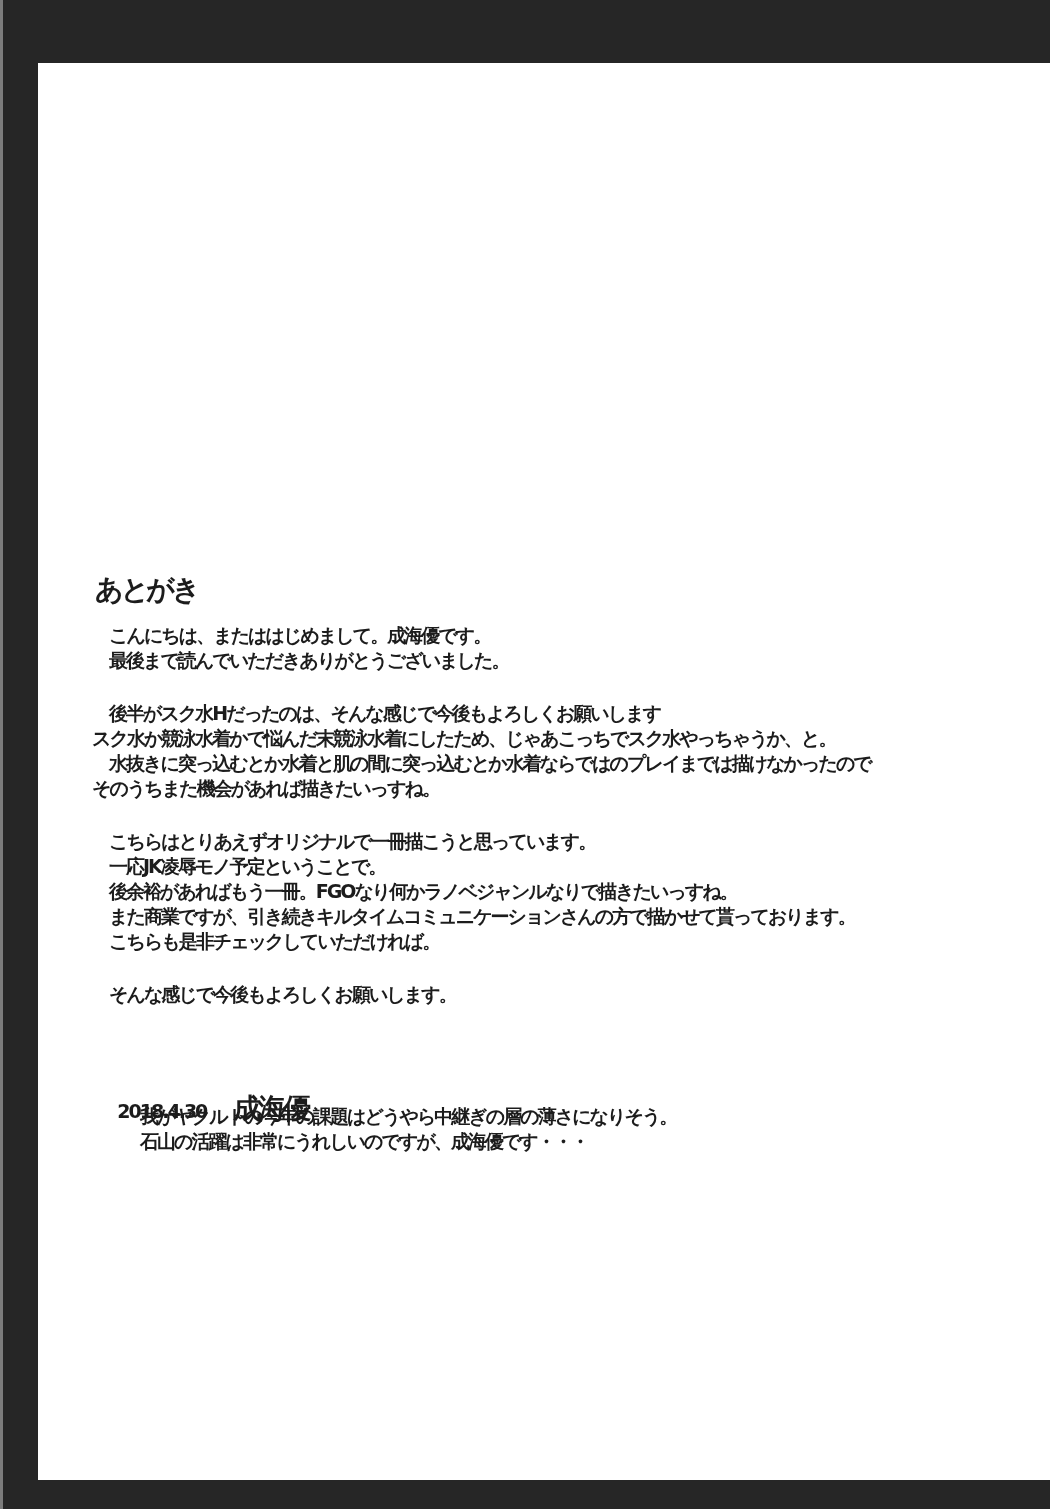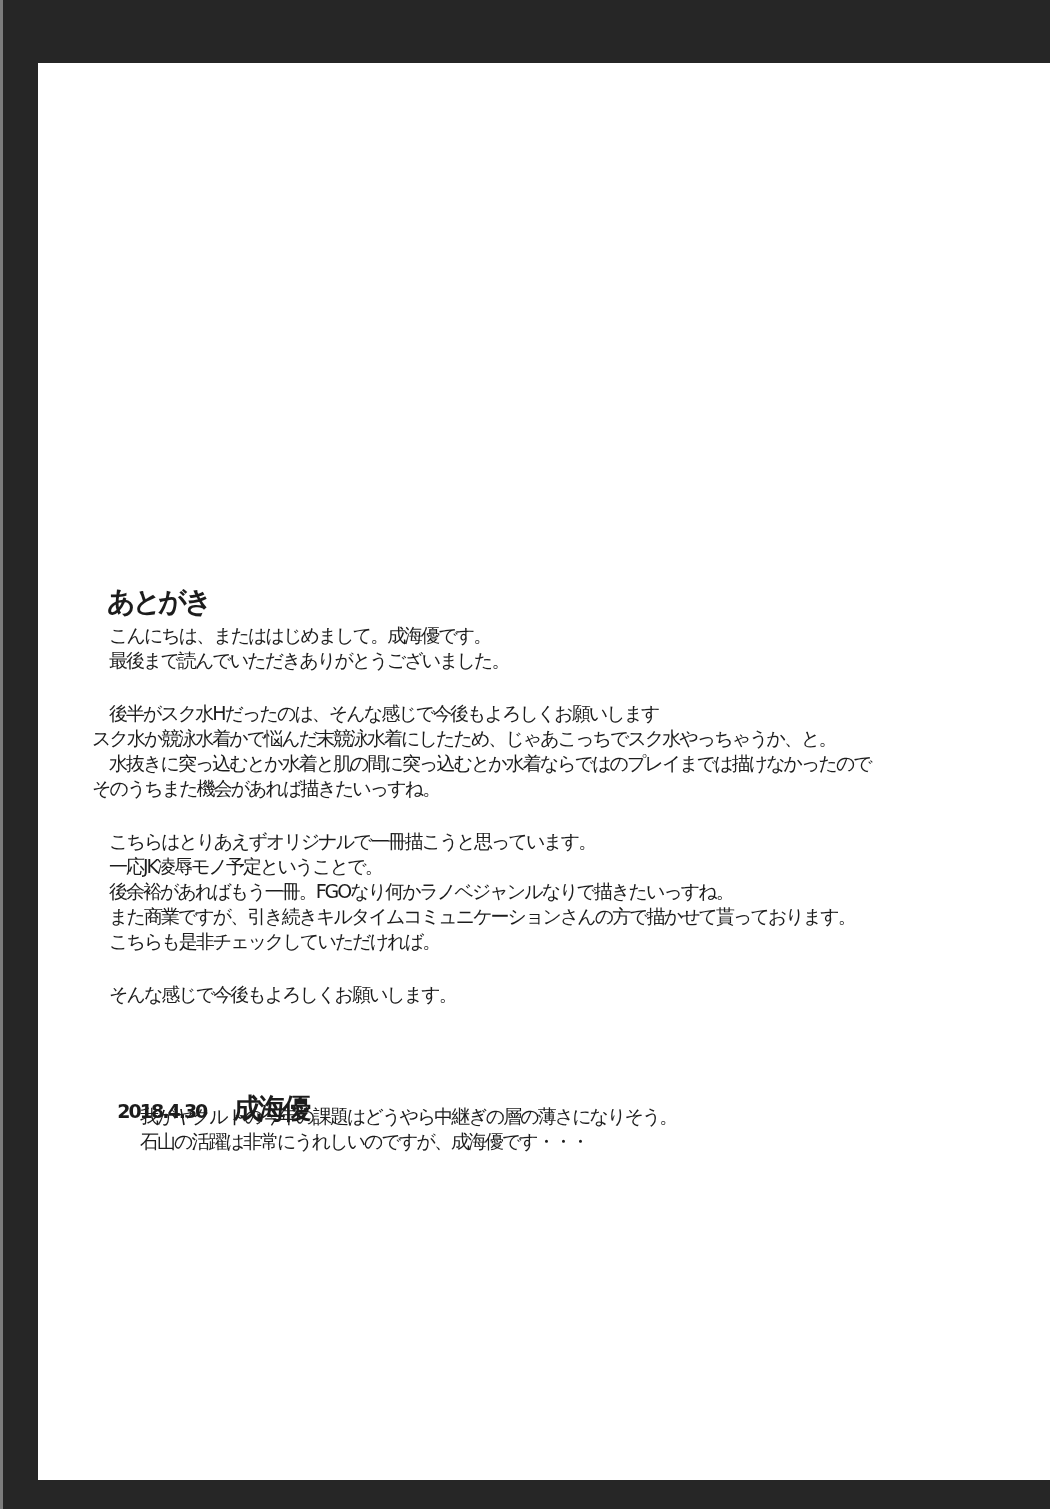--- a/index.html
+++ b/index.html
@@ -21,31 +21,31 @@
   }
   .page{
     position:absolute;
     left:38px;top:63px;right:0;bottom:29px;
     background:var(--page);
     color:var(--ink);
   }
   .heading{
     position:absolute;left:57px;top:508px;
     font-size:28px;font-weight:700;letter-spacing:-3px;
-    white-space:pre;margin:12px;
+    white-space:pre;margin:0;
   }
   .body-block{
     position:absolute;left:54px;top:560px;right:10px;
   }
   .ps-block{
     position:absolute;left:54px;top:1041px;right:10px;margin-left:48px;
   }
   .line{
     height:25px;line-height:25px;
-    font-size:19px;font-weight:400;letter-spacing:-2px;
+    font-size:19px;font-weight:700;letter-spacing:-2px;
     white-space:pre;
   }
   .line.blank{height:28px;}
   .dateline{
     position:absolute;left:59px;top:1008px;
     white-space:pre;
   }
   .dateline .date{
     font-size:19px;font-weight:700;letter-spacing:-2px;
   }

